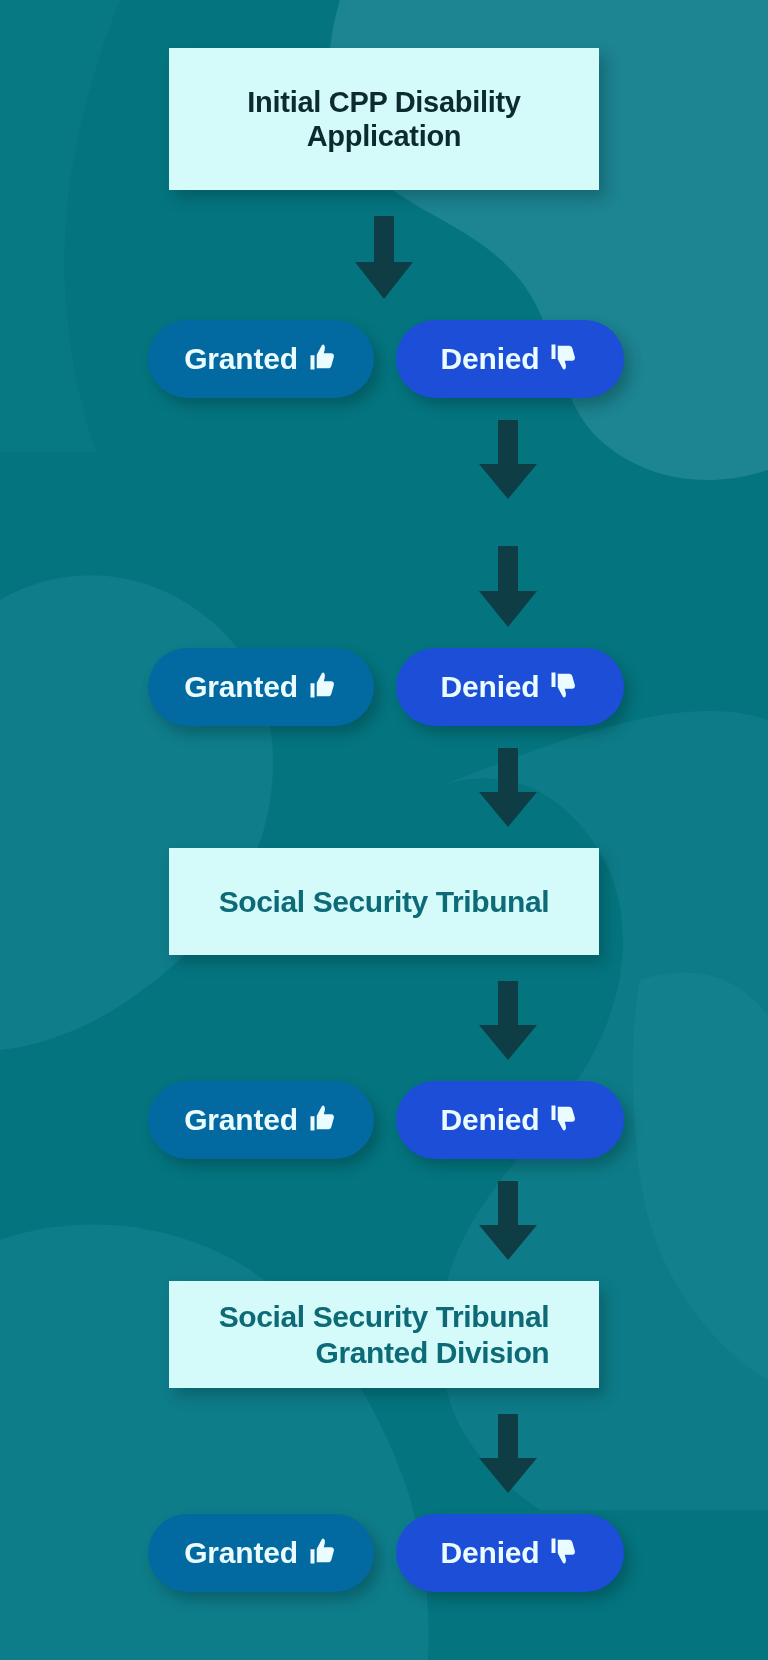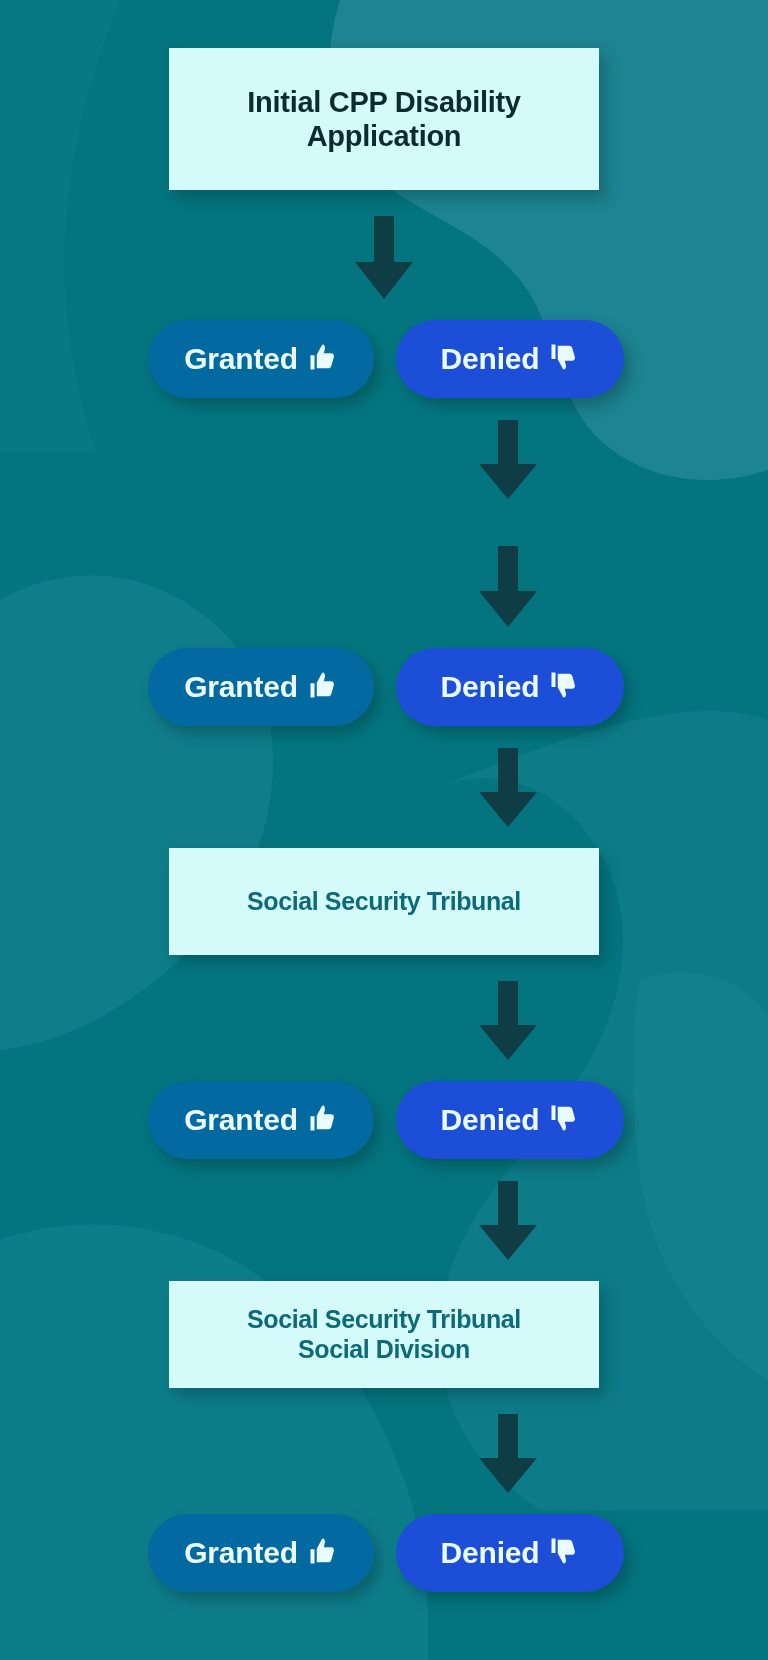--- a/index.html
+++ b/index.html
@@ -36,21 +36,21 @@
     letter-spacing:-0.3px;
   }
 
   .box-initial { height:142px; margin-top:48px; }
   .box-initial .box-text { font-size:29px; color:#0c2b2e; }
 
   .box-recon { height:77px; }
   .box-recon .box-text { font-size:29px; color:#0d6b77; }
 
   .box-sst { height:107px; }
-  .box-sst .box-text { font-size:25px; color:#0d6b77; letter-spacing:-0.4px; }
+  .box-sst .box-text { font-size:30px; color:#0d6b77; letter-spacing:-0.4px;text-align:right; }
 
   
   .arrow { display:block; }
   .arrow-center { margin-left:0; }
   .arrow-right  { margin-left:248px; }
 
   
   .decision-row {
     width:768px;
     display:flex;
@@ -223,21 +223,21 @@
 
   <svg class="arrow arrow-right" width="62" height="80" viewBox="0 0 62 80">
     <path d="M21 0 H41 V44 H60 L31 79 L2 44 H21 Z" fill="#0e3d45"></path>
   </svg>
 
   <div class="gap-c"></div>
 
   <div class="process-box box-sst">
     <div class="box-text">
       <span>Social Security Tribunal</span><br>
-      <span>Social Division</span>
+      <span>Granted Division</span>
     </div>
   </div>
 
   <div class="gap-a"></div>
 
   <svg class="arrow arrow-right" width="62" height="80" viewBox="0 0 62 80">
     <path d="M21 0 H41 V44 H60 L31 79 L2 44 H21 Z" fill="#0e3d45"></path>
   </svg>
 
   <div class="gap-c"></div>

